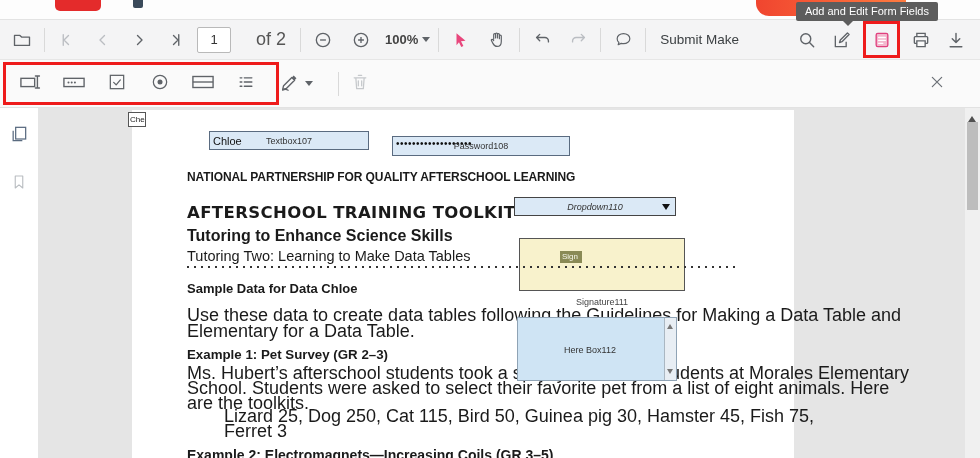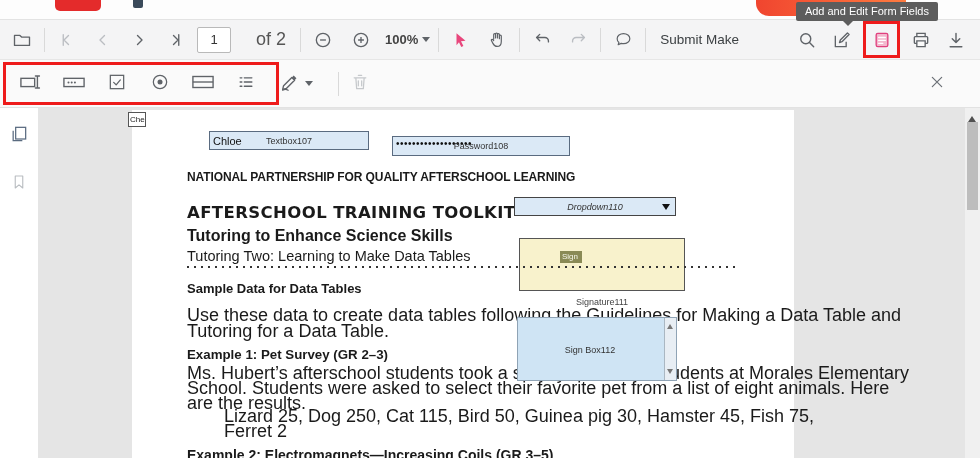--- a/index.html
+++ b/index.html
@@ -347,39 +347,39 @@
 
       <div class="t doc-subtitle">Tutoring Two: Learning to Make Data Tables</div>
       <div class="t doc-title">Tutoring to Enhance Science Skills</div>
       <div class="dotted-rule"></div>
 
       <div class="fld fld-signature">
         <span class="sig-tab">Sign</span>
         <span class="sig-label">Signature111</span>
       </div>
 
-      <div class="t section-heading">Sample Data for Data Tables</div>
+      <div class="t section-heading">Sample Data for Data Chloe</div>
       <div class="t body-line" style="left:55px;top:195px">Use these data to create data tables following the Guidelines for Making a Data Table and</div>
-      <div class="t body-line" style="left:55px;top:211px">Tutoring for a Data Table.</div>
+      <div class="t body-line" style="left:55px;top:211px">Elementary for a Data Table.</div>
 
       <div class="t bold-line" style="left:55px;top:237px">Example 1: Pet Survey (GR 2–3)</div>
       <div class="t body-line" style="left:55px;top:253px">Ms. Hubert’s afterschool students took a survey of the 800 students at Morales Elementary</div>
       <div class="t body-line" style="left:55px;top:268px">School. Students were asked to select their favorite pet from a list of eight animals. Here</div>
-      <div class="t body-line" style="left:55px;top:283px">are the results.</div>
+      <div class="t body-line" style="left:55px;top:283px">are the toolkits.</div>
 
       <div class="fld fld-listbox">
-        <span class="lb-label">Sign Box112</span>
+        <span class="lb-label">Here Box112</span>
         <span class="lb-scroll">
           <span class="lb-up"></span>
           <span class="lb-dn"></span>
         </span>
       </div>
 
       <div class="t body-line" style="left:92px;top:296px">Lizard 25, Dog 250, Cat 115, Bird 50, Guinea pig 30, Hamster 45, Fish 75,</div>
-      <div class="t body-line" style="left:92px;top:311px">Ferret 2</div>
+      <div class="t body-line" style="left:92px;top:311px">Ferret 3</div>
       <div class="t bold-line" style="left:55px;top:337px;font-size:14px">Example 2: Electromagnets—Increasing Coils (GR 3–5)</div>
     </div>
 
     <div class="vscrollbar">
       <div class="vs-up"></div>
       <div class="vs-thumb"></div>
     </div>
   </div>
 
 </div>

